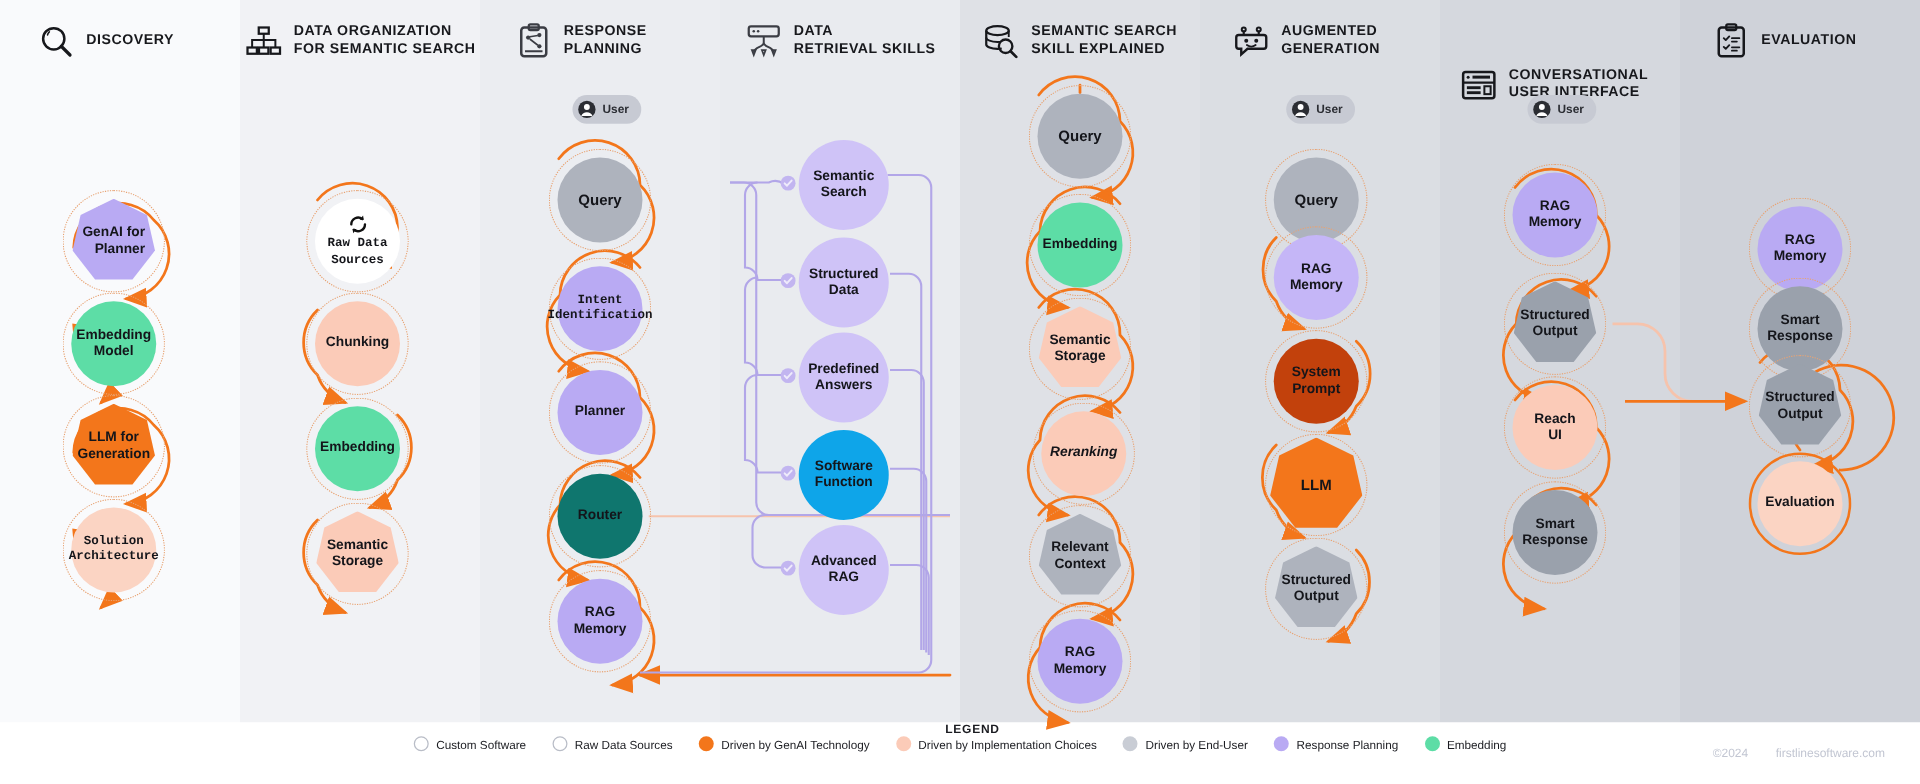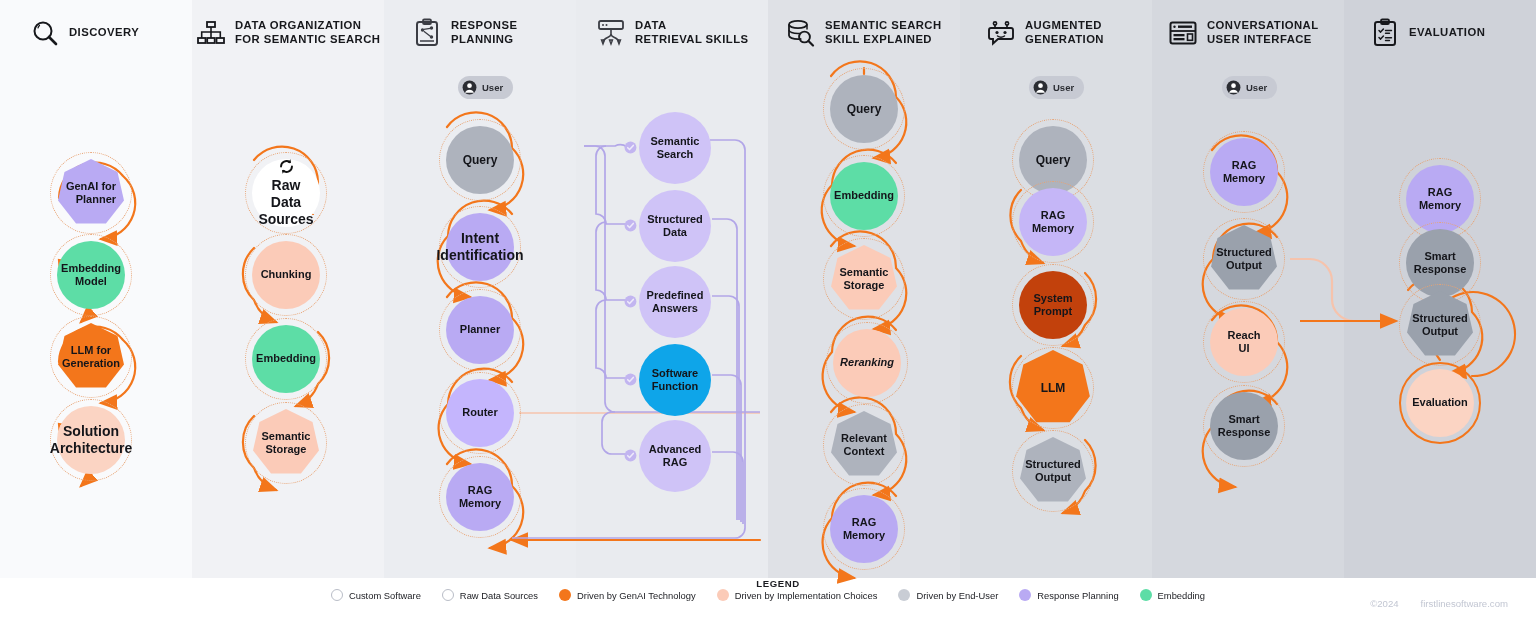--- a/index.html
+++ b/index.html
@@ -50,21 +50,21 @@
   }
   .node .shape.hept {
     border-radius:0;
     clip-path:polygon(50% 0%,89% 19%,98.5% 61%,72% 95%,28% 95%,1.5% 61%,11% 19%);
   }
   .node .lbl {
     font-size:11px; font-weight:bold; color:#14151a;
     line-height:1.21; white-space:pre-line; padding:0 4px;
     position:relative; z-index:2;
   }
-  .node .lbl.sm { font-size:14px; }
+  .node .lbl.sm { font-size:10px;font-family:Liberation Mono, monospace; }
   .node .lbl.lg { font-size:12px; }
 
   
   .pnode { position:absolute; z-index:4; }
   .pnode .shape {
     width:100%; height:100%; border-radius:50%;
     display:flex; align-items:center; justify-content:center; text-align:center;
   }
   .pnode .lbl { font-size:11px; font-weight:bold; color:#14151a; line-height:1.21; white-space:pre-line; }
 
@@ -182,21 +182,21 @@
           <path d="M11.5 18 q3.5 2.6 7 0" fill="none" stroke="#17181c" stroke-width="1.5" stroke-linecap="round"></path>
           <path d="M9 10 v-3 M21 10 v-3" stroke="#17181c" stroke-width="1.7" stroke-linecap="round"></path>
           <circle cx="9" cy="5.5" r="1.6" fill="none" stroke="#17181c" stroke-width="1.6"></circle>
           <circle cx="21" cy="5.5" r="1.6" fill="none" stroke="#17181c" stroke-width="1.6"></circle>
         </svg>
     </span>
     <span class="htxt">AUGMENTED
 GENERATION</span>
   </div>
 
-  <div class="col-head" style="left:1168px;">
+  <div class="col-head" style="left:1168px;margin-top:35px;">
     <span class="hicon">
       <svg viewBox="0 0 30 30">
           <rect x="2.5" y="4.5" width="25" height="21" rx="2" fill="none" stroke="#17181c" stroke-width="2"></rect>
           <path d="M2.5 13 h25" stroke="#17181c" stroke-width="1.8"></path>
           <circle cx="6.5" cy="8.7" r="1.2" fill="#17181c"></circle>
           <rect x="10" y="7.5" width="14" height="2.4" fill="#17181c"></rect>
           <rect x="5.5" y="16" width="11" height="2.3" fill="#17181c"></rect>
           <rect x="5.5" y="20" width="11" height="2.3" fill="#17181c"></rect>
           <rect x="19.5" y="16" width="5" height="6.3" fill="none" stroke="#17181c" stroke-width="1.6"></rect>
         </svg>
@@ -406,21 +406,21 @@
     </div>
   </div>
   <div class="node" style="left:439px; top:289px; width:82px; height:82px;">
     <div class="ring"></div>
     <div class="shape" style="left:7px; top:7px; width:68px; height:68px; background:#B9AAF3;">
       <span class="lbl">Planner</span>
     </div>
   </div>
   <div class="node" style="left:439px; top:372px; width:82px; height:82px;">
     <div class="ring"></div>
-    <div class="shape" style="left:7px; top:7px; width:68px; height:68px; background:#c4b5fd;">
+    <div class="shape" style="left:7px; top:7px; width:68px; height:68px; background:#0f766e;">
       <span class="lbl">Router</span>
     </div>
   </div>
   <div class="node" style="left:439px; top:456px; width:82px; height:82px;">
     <div class="ring"></div>
     <div class="shape" style="left:7px; top:7px; width:68px; height:68px; background:#B9AAF3;">
       <span class="lbl">RAG
 Memory</span>
     </div>
   </div>

